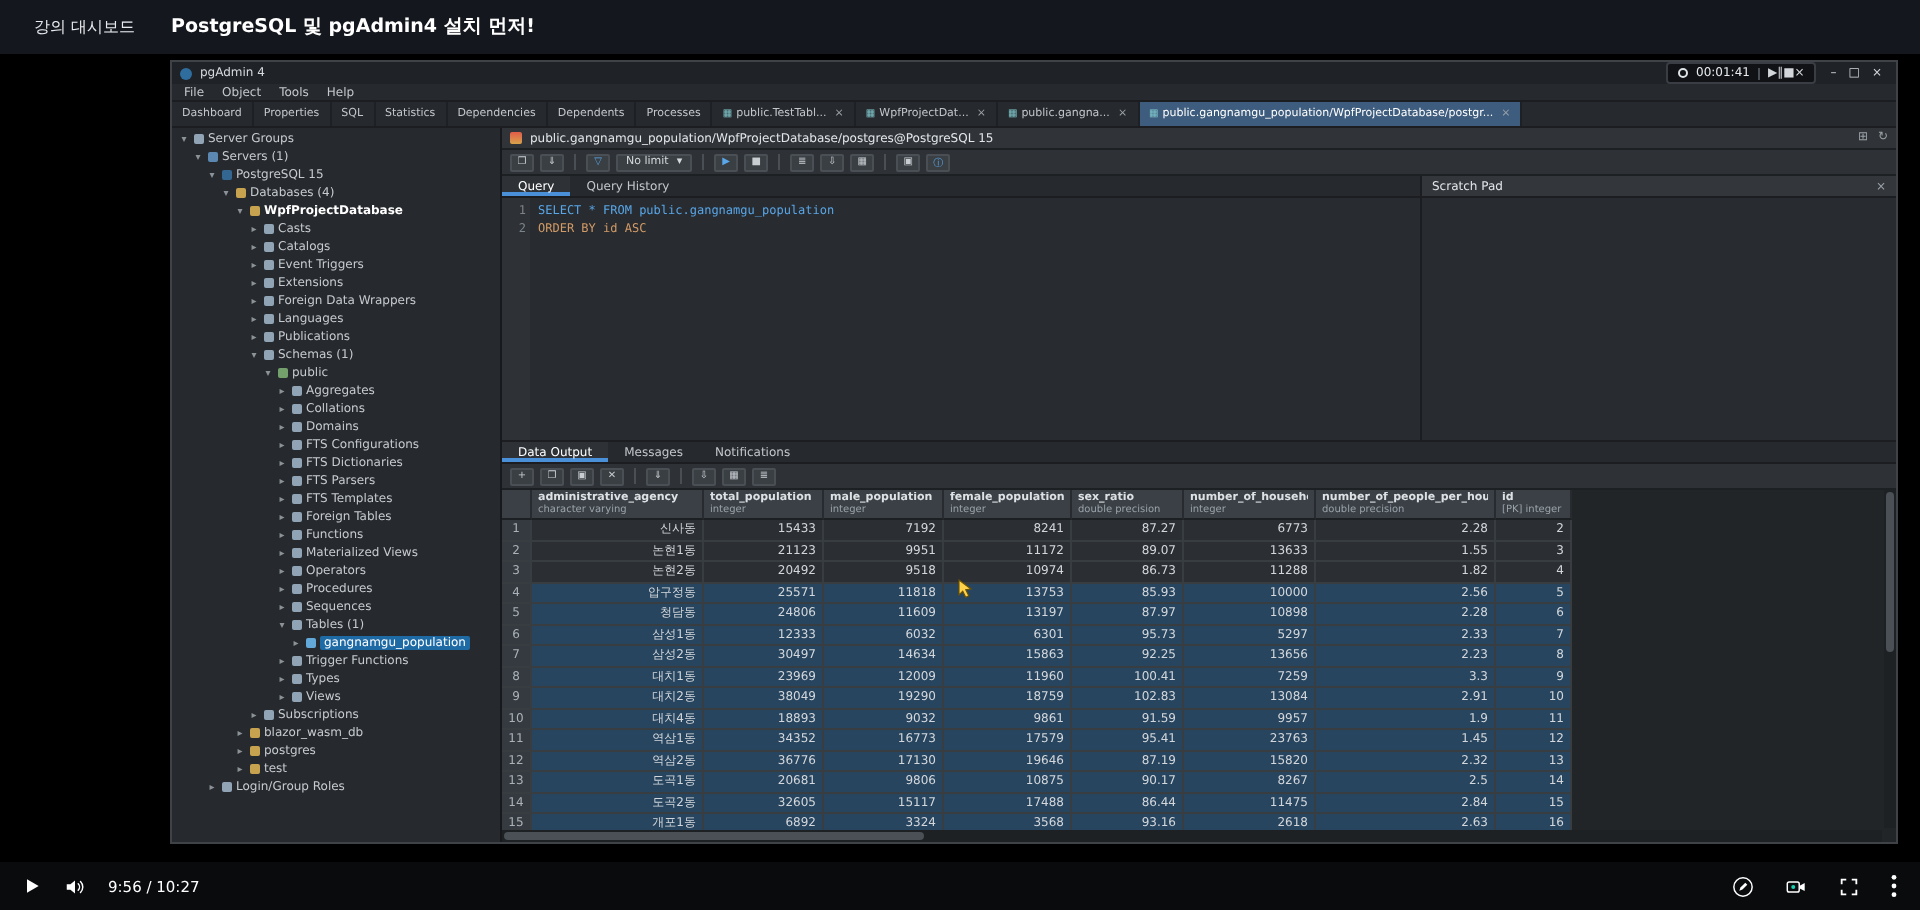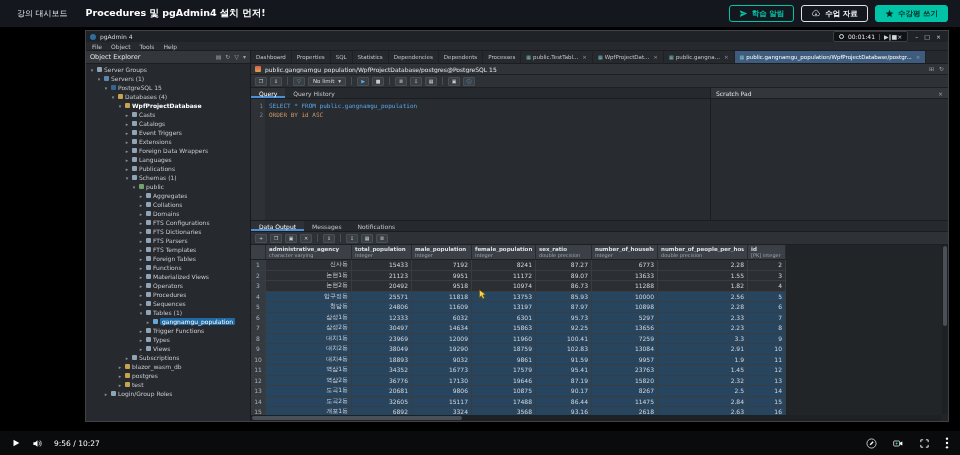--- a/index.html
+++ b/index.html
@@ -125,48 +125,21 @@
   .ic{display:inline-flex;align-items:center;justify-content:center;line-height:1}
 </style>
 </head>
 <body>
 
 <div class="topbar">
   <div class="dash-link">
     <span class="ic"></span>
     <span>강의 대시보드</span>
   </div>
-  <div class="course-title">Procedures 및 pgAdmin4 설치 먼저!</div>
-  <div class="topbar-buttons">
-      <div class="btn outline-teal">
-        <span class="ic">
-          <svg width="9" height="9" viewBox="0 0 24 24">
-            <path d="M2 21l20-9L2 3l3 8 11 1-11 1-3 8z" fill="currentColor"></path>
-          </svg>
-        </span>
-        <span>학습 알림</span>
-      </div>
-      <div class="btn outline-white">
-        <span class="ic">
-          <svg width="10" height="9" viewBox="0 0 24 24">
-            <path d="M7 18a5 5 0 01-.9-9.9A6 6 0 0118 9a4.5 4.5 0 01-1 8.9H7z" stroke="currentColor" stroke-width="1.6" fill="none"></path>
-            <path d="M12 10v6m0 0l-2.5-2.5M12 16l2.5-2.5" stroke="currentColor" stroke-width="1.6" fill="none"></path>
-          </svg>
-        </span>
-        <span>수업 자료</span>
-      </div>
-      <div class="btn filled-teal">
-        <span class="ic">
-          <svg width="9" height="9" viewBox="0 0 24 24">
-            <path d="M12 2l3 7 7.5.6-5.7 4.9 1.7 7.3L12 17.9 5.5 21.8l1.7-7.3L1.5 9.6 9 9z" fill="currentColor"></path>
-          </svg>
-        </span>
-        <span>수강평 쓰기</span>
-      </div>
-    </div>
+  <div class="course-title">PostgreSQL 및 pgAdmin4 설치 먼저!</div>
 </div>
 
 <div class="stage">
   <div class="pgwin">
 
     <div class="titlebar">
       <span class="pg-logo"></span>
       <span class="win-title">pgAdmin 4</span>
       <div class="rec-pill">
         <span class="rec-dot"></span>
@@ -182,29 +155,20 @@
     </div>
 
     <div class="menubar">
       <span>File</span>
       <span>Object</span>
       <span>Tools</span>
       <span>Help</span>
     </div>
 
     <div class="toolrow">
-      <div class="oe-header">
-        <span class="oe-title">Object Explorer</span>
-        <span class="oe-icons">
-            <span class="ic">▤</span>
-            <span class="ic">↻</span>
-            <span class="ic">▽</span>
-            <span class="ic">▾</span>
-          </span>
-      </div>
       <div class="mtabs">
           <div class="mtab">
             <span>Dashboard</span>
           </div>
           <div class="mtab">
             <span>Properties</span>
           </div>
           <div class="mtab">
             <span>SQL</span>
           </div>

